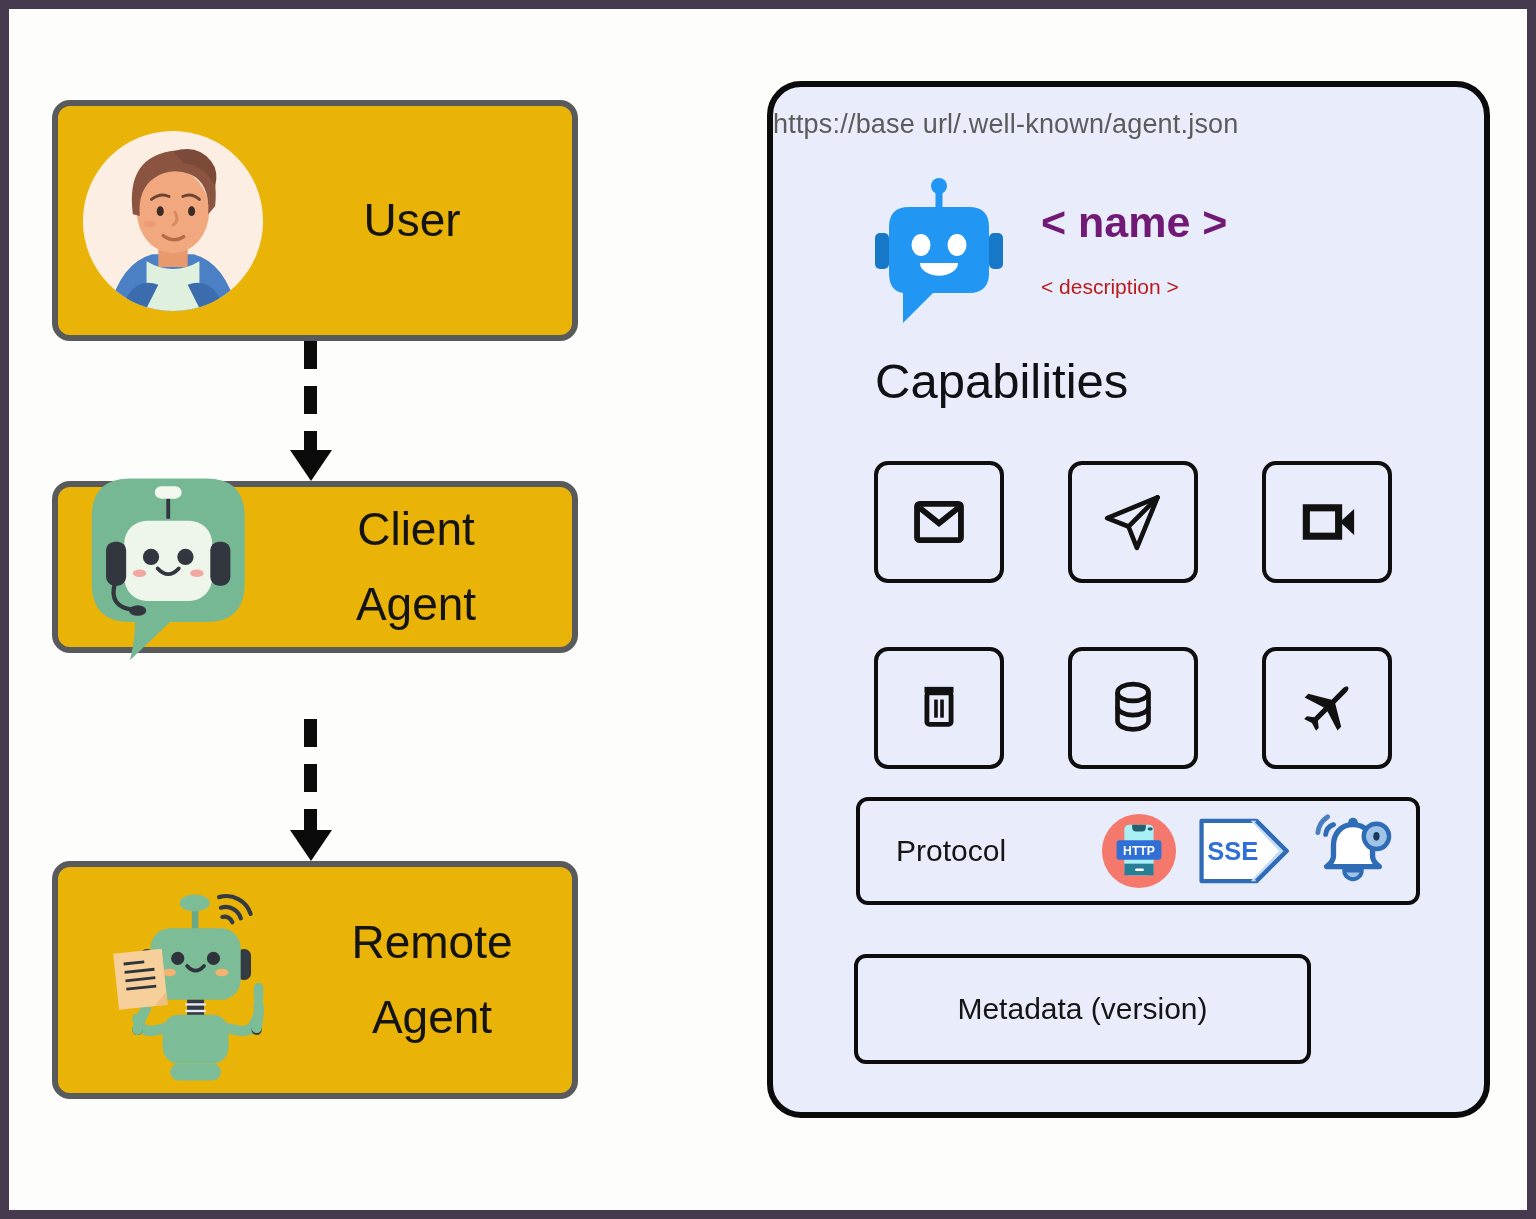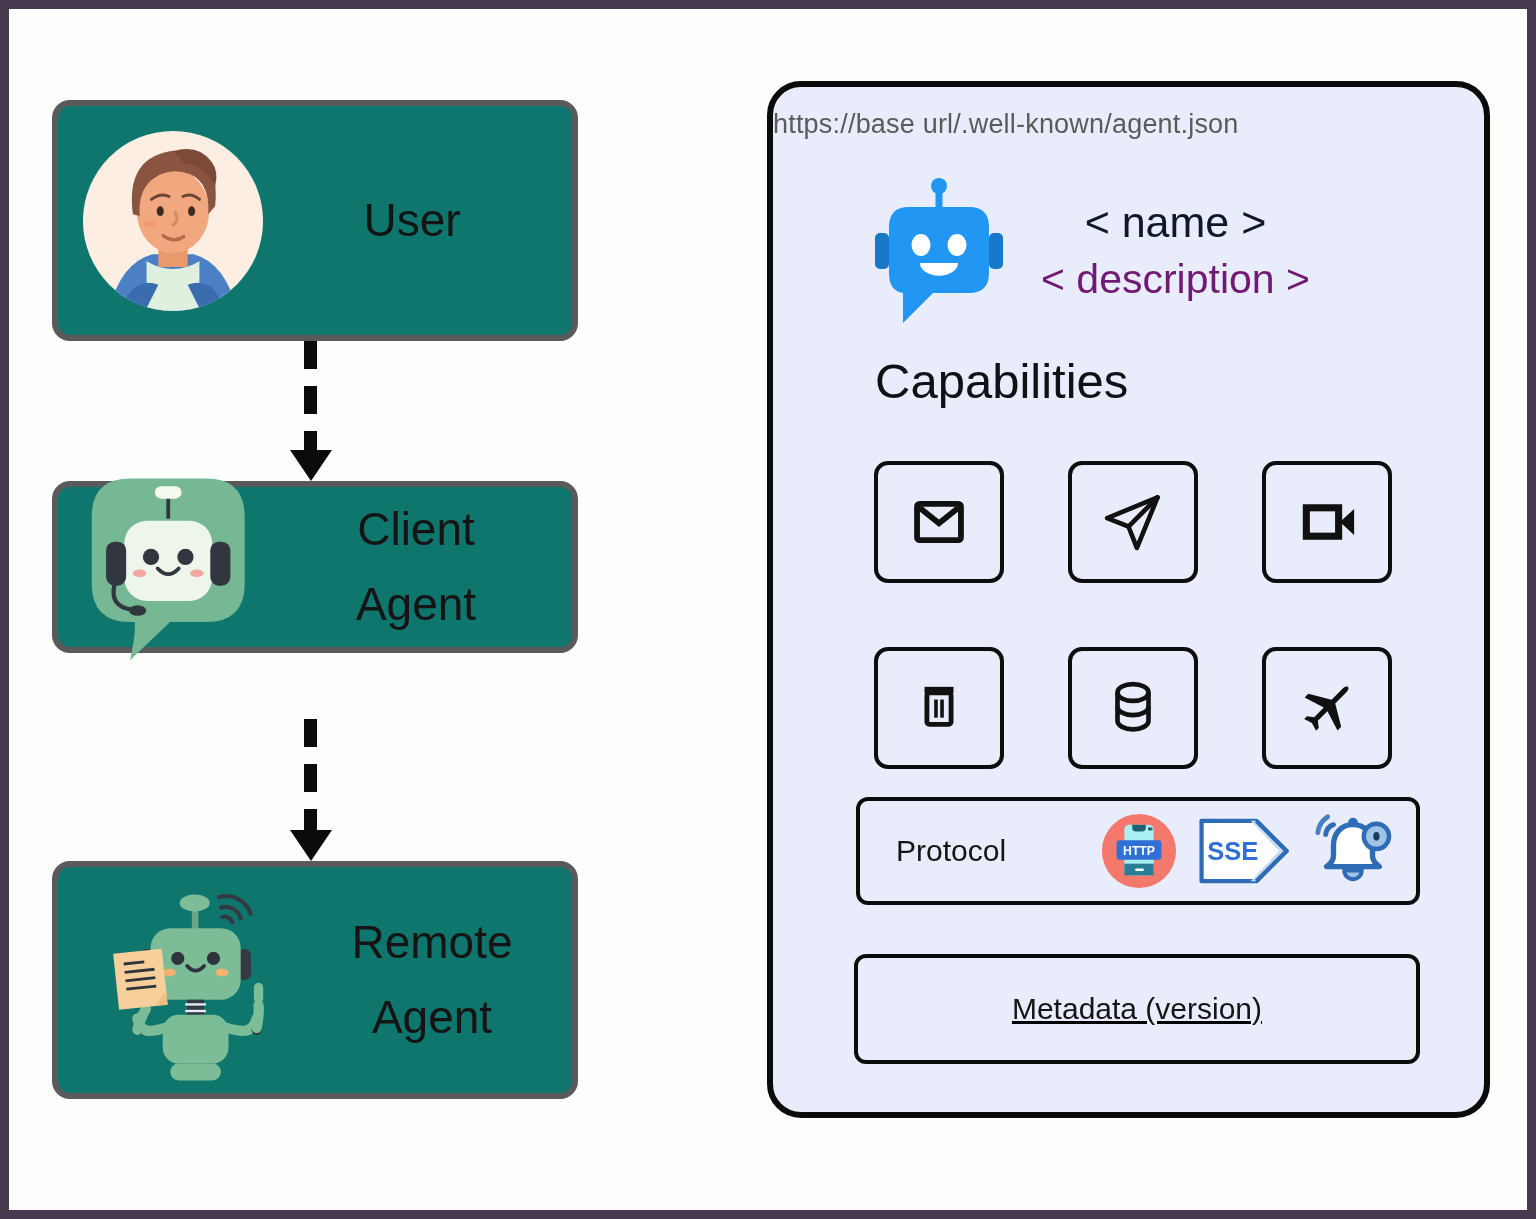--- a/index.html
+++ b/index.html
@@ -9,21 +9,21 @@
     background:#fdfdfb;
     font-family:"Liberation Sans", sans-serif;
     overflow:hidden;
   }
   .frame{
     position:absolute;inset:0;border:9px solid #463a4e;pointer-events:none;z-index:50;
   }
   
   .node{
     position:absolute;left:52px;width:526px;
-    background:#0f766e;border:6px solid #595a5c;border-radius:18px;
+    background:#eab308;border:6px solid #595a5c;border-radius:18px;
     display:flex;align-items:center;
   }
   .node-icon{width:230px;display:flex;justify-content:center;align-items:center;flex:0 0 230px;}
   .node-label{
     flex:1;text-align:center;font-size:46px;color:#141414;line-height:1.62;
     padding-right:36px;
   }
   .node-label.wrap{max-width:250px;margin:0 auto;padding-right:28px;}
   #node-user{top:100px;height:241px;}
   #node-client{top:481px;height:172px;}
@@ -44,22 +44,22 @@
   .panel{
     position:absolute;left:767px;top:81px;width:723px;height:1037px;
     background:#e9ecfa;border:6px solid #0b0b0b;border-radius:34px;
   }
   .panel-url{
     position:absolute;top:22px;left:0;width:100%;text-align:left;
     font-size:27px;color:#5b5b5b;letter-spacing:.2px;
   }
   .bot-row{position:absolute;left:96px;top:88px;display:flex;}
   .bot-text{margin-left:32px;padding-top:22px;}
-  .bot-name{font-size:43px;font-weight:400;color:#0f172a;line-height:50px;text-align:center;}
-  .bot-desc{font-size:41px;color:#701a75;line-height:40px;margin-top:12px;}
+  .bot-name{font-size:43px;font-weight:700;color:#701a75;line-height:50px;}
+  .bot-desc{font-size:21px;color:#b91c1c;line-height:40px;margin-top:20px;}
   .cap-title{
     position:absolute;left:102px;top:266px;
     font-size:49px;font-weight:500;color:#101114;
   }
   .cap-grid{
     position:absolute;left:101px;top:374px;
     display:grid;grid-template-columns:repeat(3,130px);grid-auto-rows:122px;
     column-gap:64px;row-gap:64px;
   }
   .cap-box{
@@ -67,21 +67,21 @@
     display:flex;align-items:center;justify-content:center;
   }
   .bar-box{
     position:absolute;left:83px;width:564px;
     border:4px solid #0c0c0c;border-radius:12px;
     display:flex;align-items:center;
   }
   #protocol-box{top:710px;height:108px;gap:48px;}
   .protocol-label{margin-left:36px;font-size:30px;color:#151515;}
   .protocol-icons{margin-left:auto;margin-right:22px;display:flex;align-items:center;gap:16px;}
-  #metadata-box{top:867px;height:110px;justify-content:center;left:81px;width:566px;text-decoration:underline;}
+  #metadata-box{top:867px;height:110px;justify-content:center;left:81px;width:457px;}
   .metadata-label{font-size:30px;color:#151515;}
   svg{display:block;}
 </style>
 </head>
 <body>
 
 <div class="canvas">
   <div class="frame"></div>
 
   <div class="node" id="node-user">

